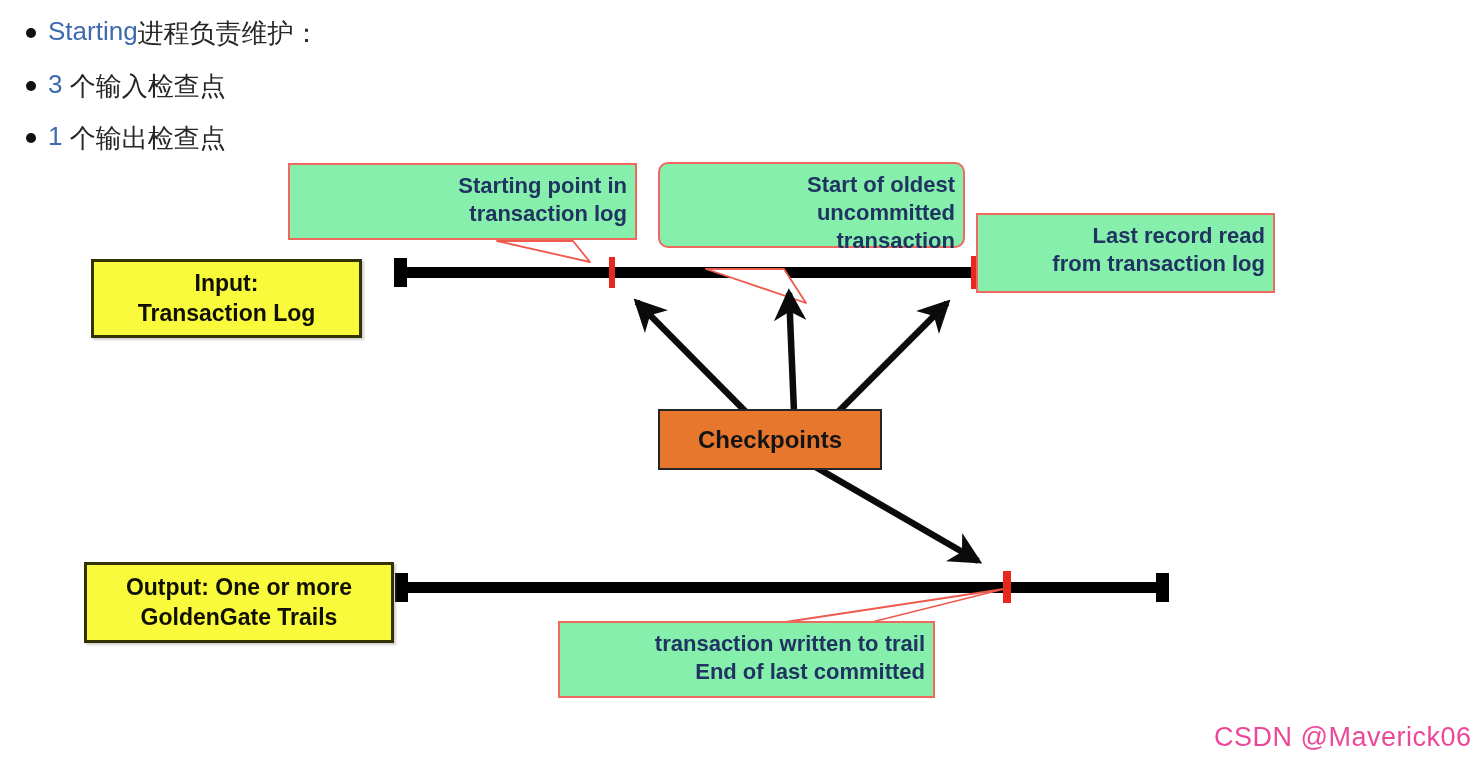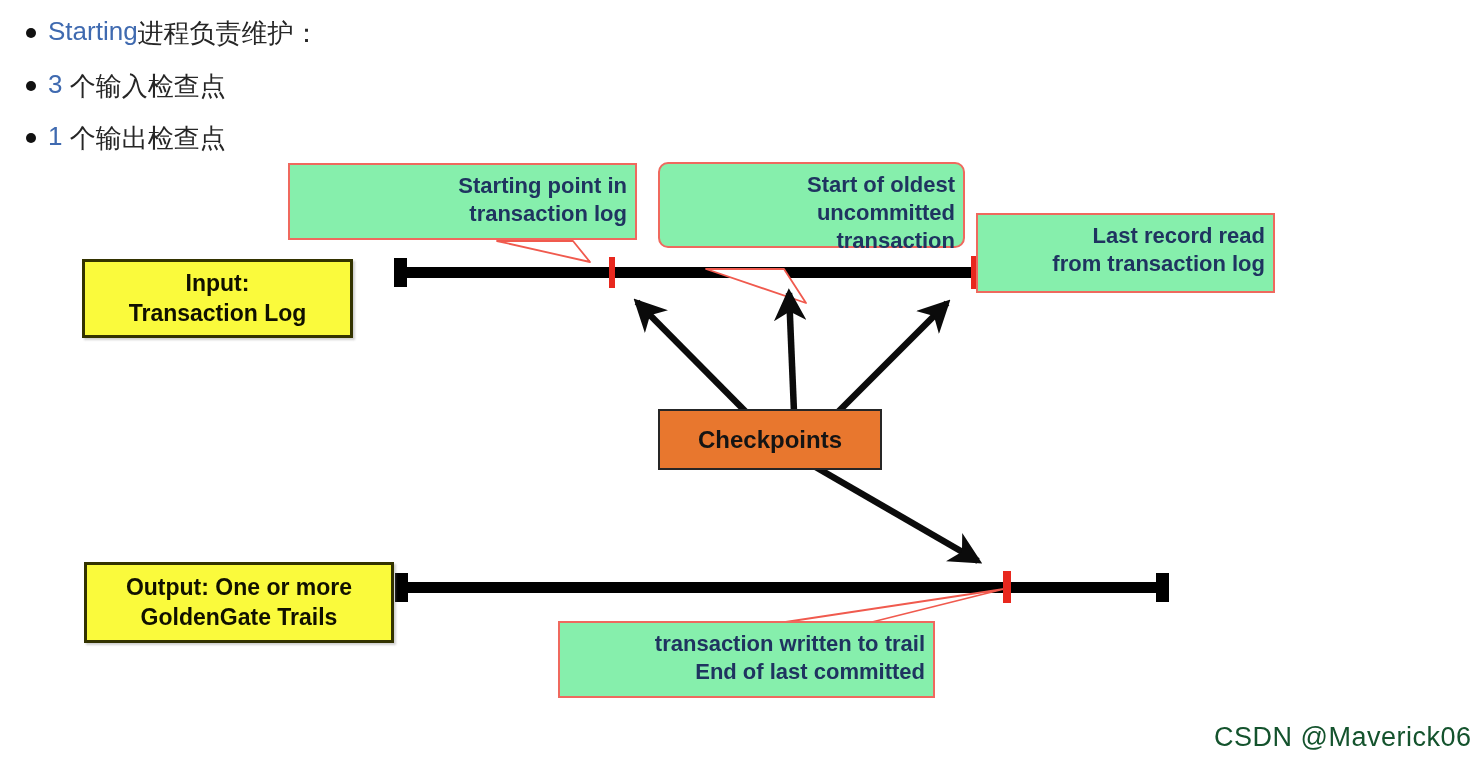--- a/index.html
+++ b/index.html
@@ -26,32 +26,32 @@
   .co2{left:658px;top:162px;width:307px;height:86px;border-radius:10px;}
   .co3{left:976px;top:165px;width:299px;height:80px;margin-top:48px;}
   .co4{left:558px;top:621px;width:377px;height:77px;}
 
   .ybox{
     background:#fafa3c;border:3px solid #333300;
     display:flex;flex-direction:column;justify-content:center;align-items:center;
     font-weight:bold;font-size:23px;color:#101000;line-height:1.28;text-align:center;
     box-shadow:2px 2px 2px rgba(120,120,120,0.35);
   }
-  .input-box{left:82px;top:259px;width:271px;height:79px;}
+  .input-box{left:91px;top:259px;width:271px;height:79px;}
   .output-box{left:84px;top:562px;width:310px;height:81px;}
 
   .obox{
     left:658px;top:409px;width:224px;height:61px;
     background:#e8772e;border:2.5px solid #262626;
     display:flex;justify-content:center;align-items:center;
     font-weight:bold;font-size:24px;color:#141414;
   }
 
   .watermark{
-    position:absolute;left:1214px;top:722px;font-size:27px;color:#14532d;
+    position:absolute;left:1214px;top:722px;font-size:27px;color:#ec4899;
     letter-spacing:0.5px;white-space:pre;
   }
 </style>
 </head>
 <body>
 
 <div class="stage">
 
   <div class="bullet-row b1">
     <span class="bullet-dot"></span>

